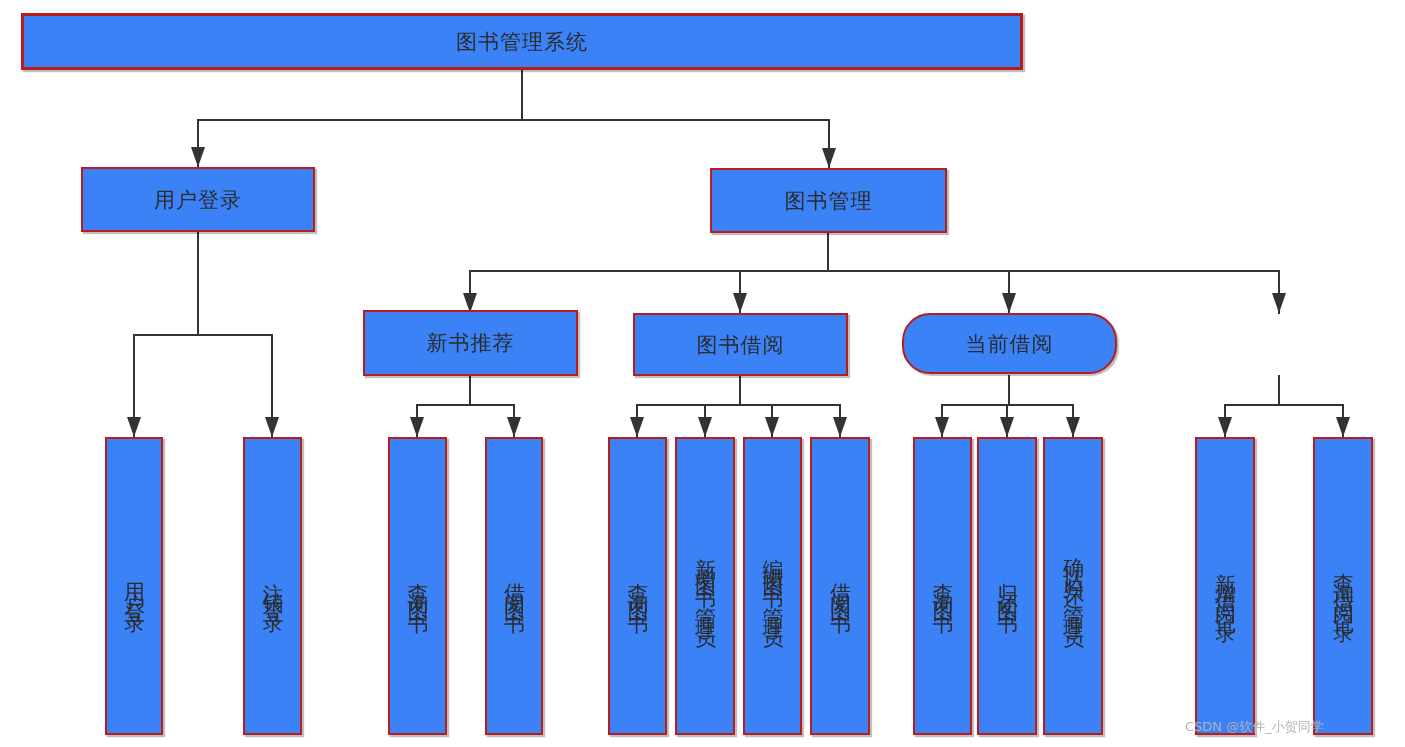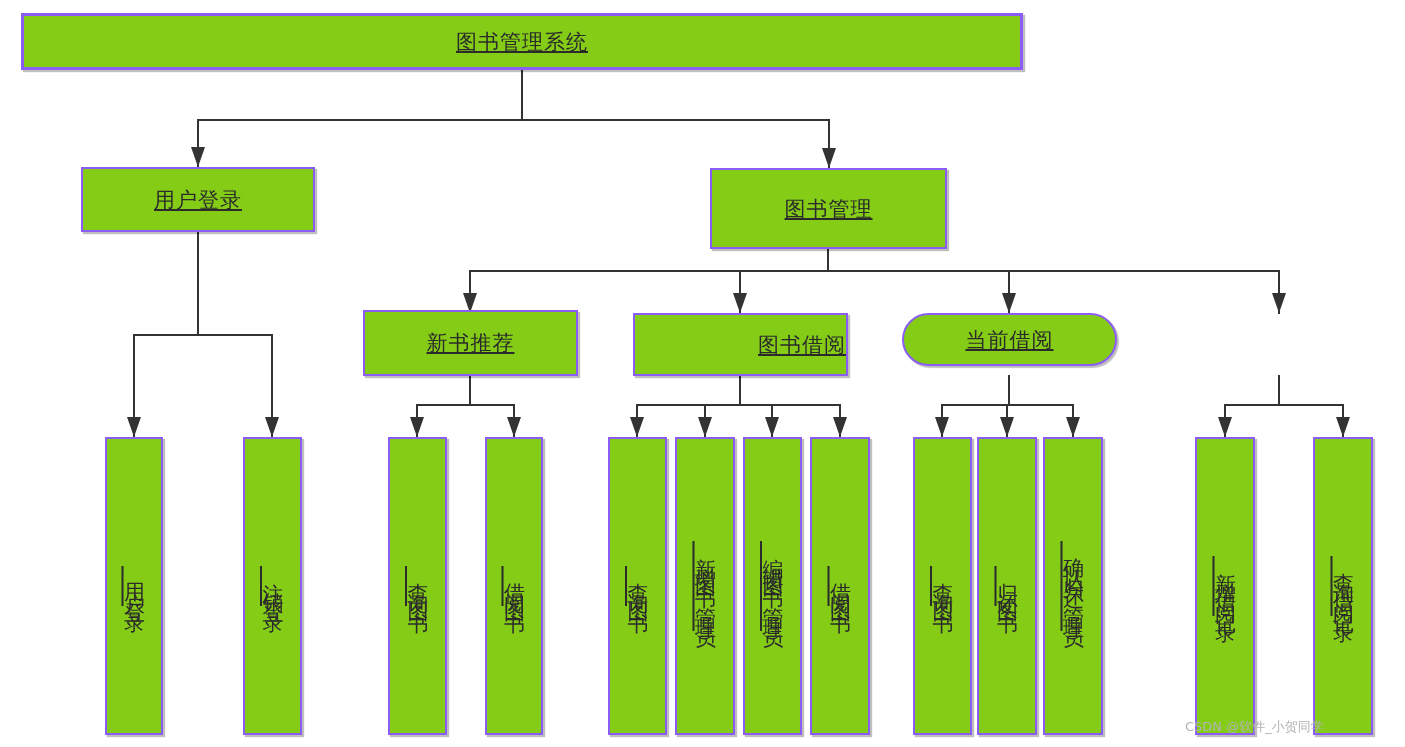--- a/index.html
+++ b/index.html
@@ -18,28 +18,27 @@
     background: #ffffff;
   }
   svg.wires {
     position: absolute;
     left: 0; top: 0;
     width: 1405px; height: 747px;
   }
   .node {
     position: absolute;
     box-sizing: border-box;
-    background: #84cc16;
-    border: 2px solid #8b5cf6;
+    background: #3b82f6;
+    border: 2px solid #b91c1c;
     box-shadow: 2px 2px 1px rgba(0,0,0,0.25);
     display: flex;
     align-items: center;
     justify-content: center;
     color: #2b2b2b;
-    text-decoration: underline;
   }
   .node.root { border-width: 3px; }
   .hlabel {
     font-size: 21px;
     letter-spacing: 1px;
     color: #2b2b2b;
     white-space: nowrap;
   }
   .vtext {
     writing-mode: vertical-rl;
@@ -115,31 +114,31 @@
     </g>
   </svg>
 
   <div class="node root" style="left:21px; top:13px; width:1002px; height:57px;">
     <span class="hlabel">图书管理系统</span>
   </div>
 
   <div class="node" style="left:81px; top:167px; width:234px; height:65px;">
     <span class="hlabel">用户登录</span>
   </div>
-  <div class="node" style="left:710px; top:168px; width:237px; height:81px;">
+  <div class="node" style="left:710px; top:168px; width:237px; height:65px;">
     <span class="hlabel">图书管理</span>
   </div>
 
   <div class="node" style="left:363px; top:310px; width:215px; height:66px;">
     <span class="hlabel">新书推荐</span>
   </div>
-  <div class="node" style="left:633px; top:313px; width:215px; height:63px;justify-content:flex-end;">
+  <div class="node" style="left:633px; top:313px; width:215px; height:63px;">
     <span class="hlabel">图书借阅</span>
   </div>
-  <div class="node" style="left:902px; top:313px; width:215px; height:53px;border-radius:28px;">
+  <div class="node" style="left:902px; top:313px; width:215px; height:61px;border-radius:28px;">
     <span class="hlabel">当前借阅</span>
   </div>
 
   <div class="node" style="left:105px; top:437px; width:58px; height:298px;">
     <span class="vtext">用户登录</span>
   </div>
   <div class="node" style="left:243px; top:437px; width:59px; height:298px;">
     <span class="vtext">注销登录</span>
   </div>
 

